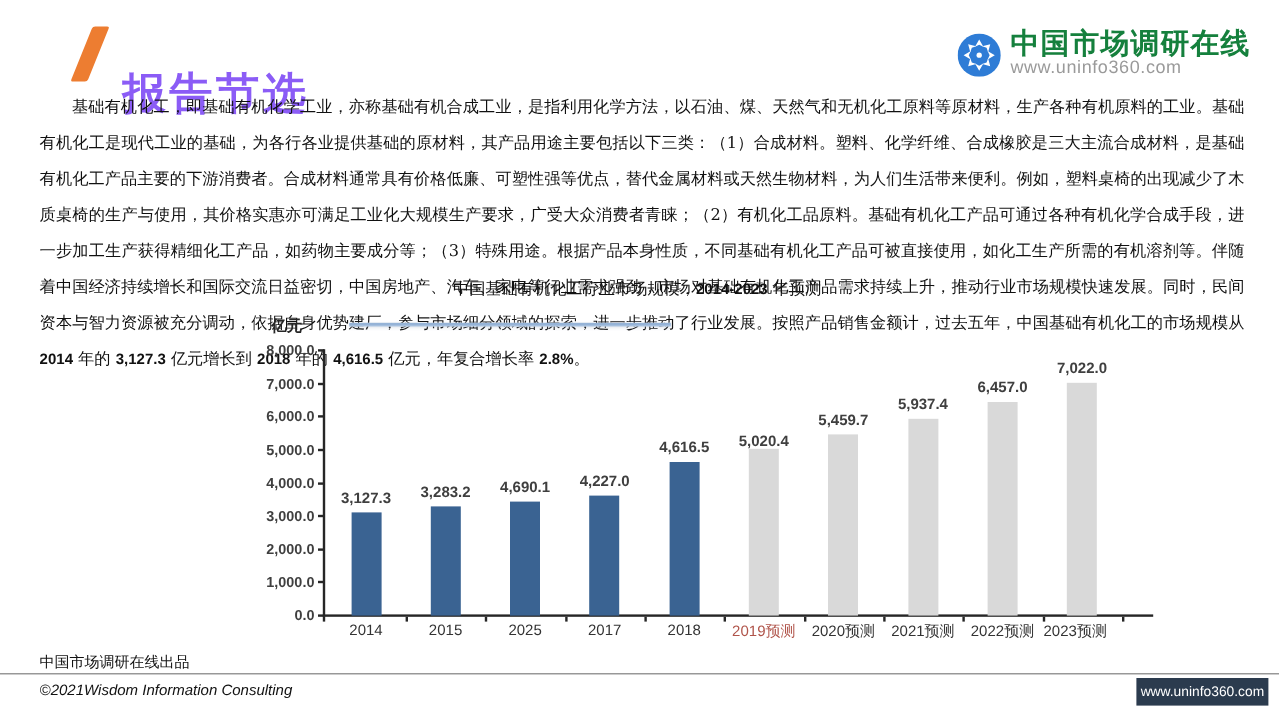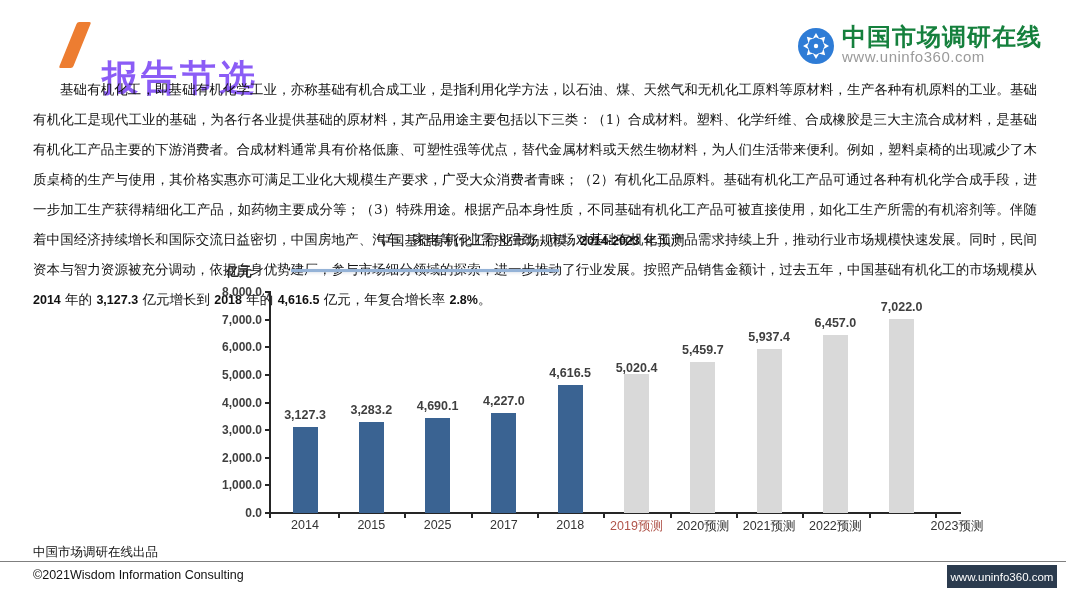--- a/index.html
+++ b/index.html
@@ -73,21 +73,21 @@
   .mini-table .trow{display:flex;color:#3f3f3f;background:#f7f9fc;}
   .mini-table .trow:nth-child(odd){background:#fdfdfe;}
   .mini-table .c1{width:172px;text-align:center;padding:3px 0;}
   .mini-table .c2{width:96px;text-align:center;padding:3px 0;}
   
   .foot-produced{
     position:absolute;left:33px;top:544px;font-size:12.5px;color:#111;
     font-family:"DejaVu Serif","Liberation Serif",serif;
   }
   .foot-line{position:absolute;left:0;top:561px;width:1066px;height:1px;background:#7f7f7f;}
-  .foot-copy{position:absolute;left:33px;top:568px;font-size:12.5px;color:#111;}
+  .foot-copy{position:absolute;left:33px;top:568px;font-size:12.5px;color:#111;font-style:italic;}
   .foot-badge{
     position:absolute;left:947px;top:565px;width:110px;height:23px;
     background:#2b3b4e;color:#ffffff;font-size:11.5px;
     display:flex;align-items:center;justify-content:center;cursor:pointer;
   }
 </style>
 </head>
 <body>
 
 <div class="hdr-slash"></div>
@@ -172,21 +172,21 @@
       <div class="bar" style="left: 756.6px; top: 348.979px; width: 25px; height: 164.021px; background: rgb(217, 217, 217);"></div>
       <div class="bar-label" style="left: 732.1px; top: 329.979px;">5,937.4</div>
       <div class="xlabel" style="left: 729.1px;">2021预测</div>
       <div class="xtick" style="left: 802.25px;"></div>
       <div class="bar" style="left: 822.9px; top: 334.625px; width: 25px; height: 178.375px; background: rgb(217, 217, 217);"></div>
       <div class="bar-label" style="left: 798.4px; top: 315.625px;">6,457.0</div>
       <div class="xlabel" style="left: 795.4px;">2022预测</div>
       <div class="xtick" style="left: 868.55px;"></div>
       <div class="bar" style="left: 889.2px; top: 319.017px; width: 25px; height: 193.983px; background: rgb(217, 217, 217);"></div>
       <div class="bar-label" style="left: 864.7px; top: 300.017px;">7,022.0</div>
-      <div class="xlabel" style="left: 881px; padding-left: 36px;">2023预测</div>
+      <div class="xlabel" style="left: 820px; padding-left: 36px;">2023预测</div>
       <div class="xtick" style="left: 934.85px;"></div>
       <div class="xtick" style="left: 269px;"></div>
     </div>
 </div>
 
 <div class="mini-table">
 </div>
 
 <div class="foot-produced">中国市场调研在线出品</div>
 <div class="foot-line"></div>

